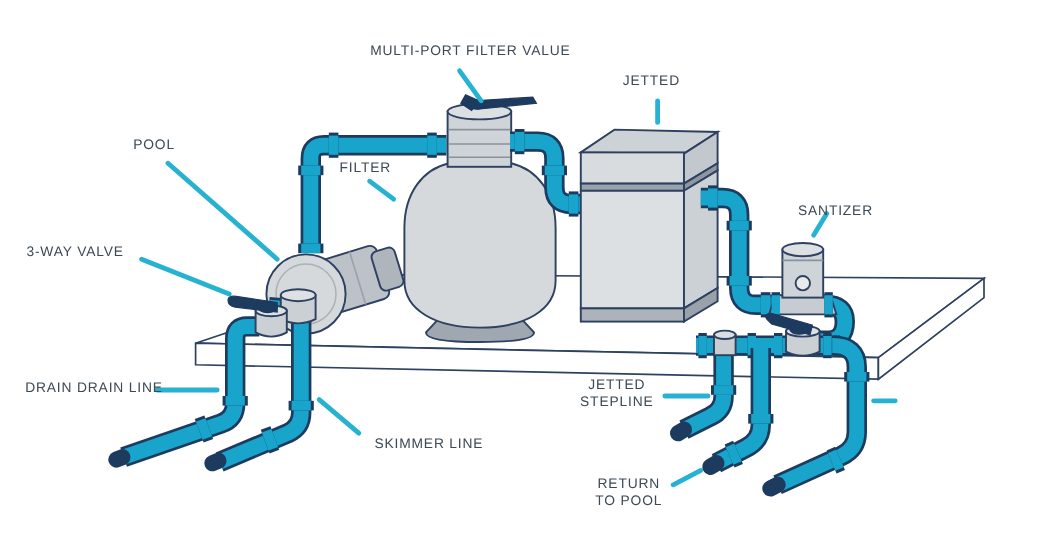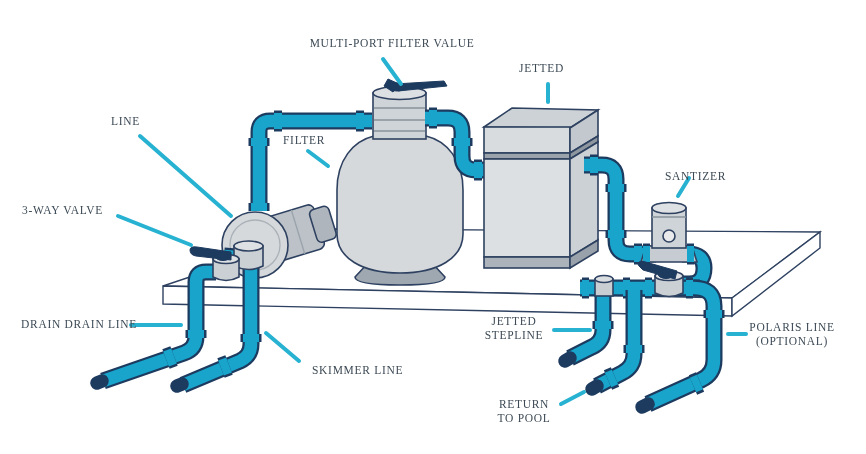--- a/index.html
+++ b/index.html
@@ -1,18 +1,18 @@
 <!DOCTYPE html>
 <html><head>
 <meta charset="utf-8">
 <style>
   html,body{margin:0;padding:0;background:#fff;}
   .stage{
     position:relative;width:866px;height:454px;background:#ffffff;overflow:hidden;
-    font-family:Liberation Serif, serif;
+    font-family:Liberation Sans, sans-serif;
   }
   .stage svg{position:absolute;left:0;top:0;}
   .lbl{
     position:absolute;color:#3d4a55;font-size:11.5px;letter-spacing:.7px;
     line-height:1.25;white-space:pre-line;user-select:none;
   }
   .center{text-align:center;}
   
   .po{fill:none;stroke:#1d3a5f;stroke-width:17;}
   .pi{fill:none;stroke:#18a4cb;stroke-width:12.5;}
@@ -217,34 +217,32 @@
     <path class="leader" d="M554,330 L590,330"></path>
     <path class="leader" d="M561,404 L584,392"></path>
     <path class="leader" d="M728,334 L746,334"></path>
   </g>
 </svg>
 
 <div class="lbl center" style="left:297px;top:36px;width:190px;">MULTI-PORT FILTER VALUE</div>
 
 <div class="lbl" style="left:519px;top:61px;">JETTED</div>
 
-<div class="lbl" style="left:111px;top:114px;">LINE</div>
+<div class="lbl" style="left:111px;top:114px;">POOL</div>
 
 <div class="lbl" style="left:283px;top:133px;">FILTER</div>
 
 <div class="lbl" style="left:22px;top:203px;">3-WAY VALVE</div>
 
 <div class="lbl" style="left:665px;top:159px;margin-top:10px;">SANTIZER</div>
 
 <div class="lbl" style="left:21px;top:317px;">DRAIN DRAIN LINE</div>
 
 <div class="lbl" style="left:276px;top:363px;margin-left:36px;">SKIMMER LINE</div>
 
 <div class="lbl center" style="left:478px;top:397px;width:92px;">RETURN
 TO POOL</div>
 
 <div class="lbl center" style="left:468px;top:314px;width:92px;">JETTED
 STEPLINE</div>
 
-<div class="lbl center" style="left:736px;top:320px;width:112px;">POLARIS LINE
-(OPTIONAL)</div>
 
 </div>
 
 </body></html>

